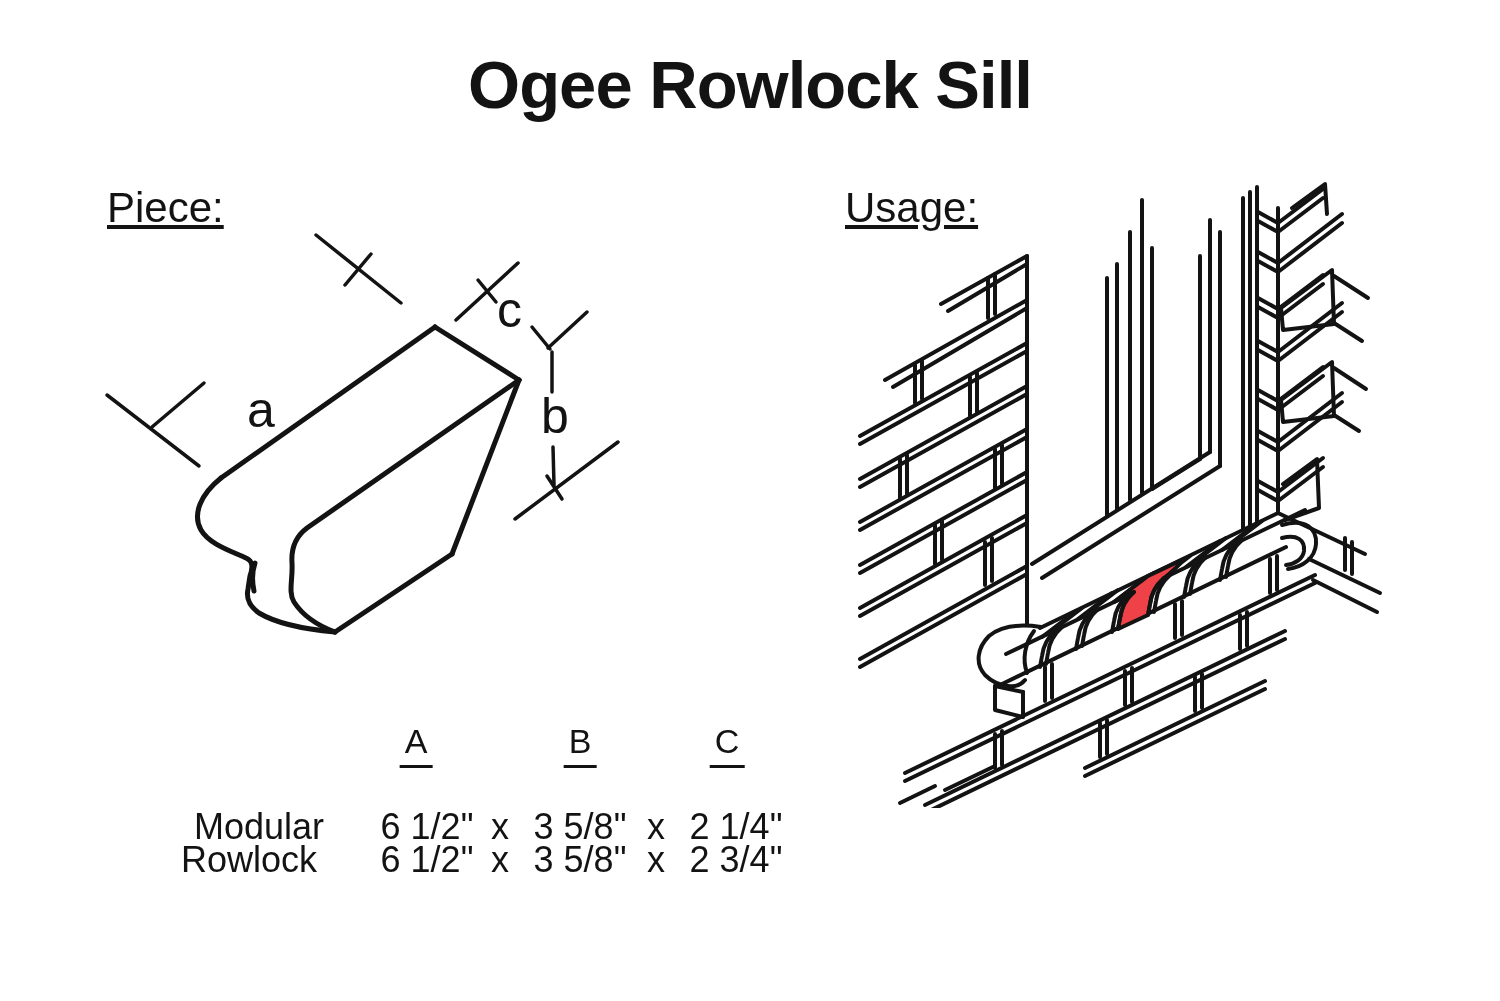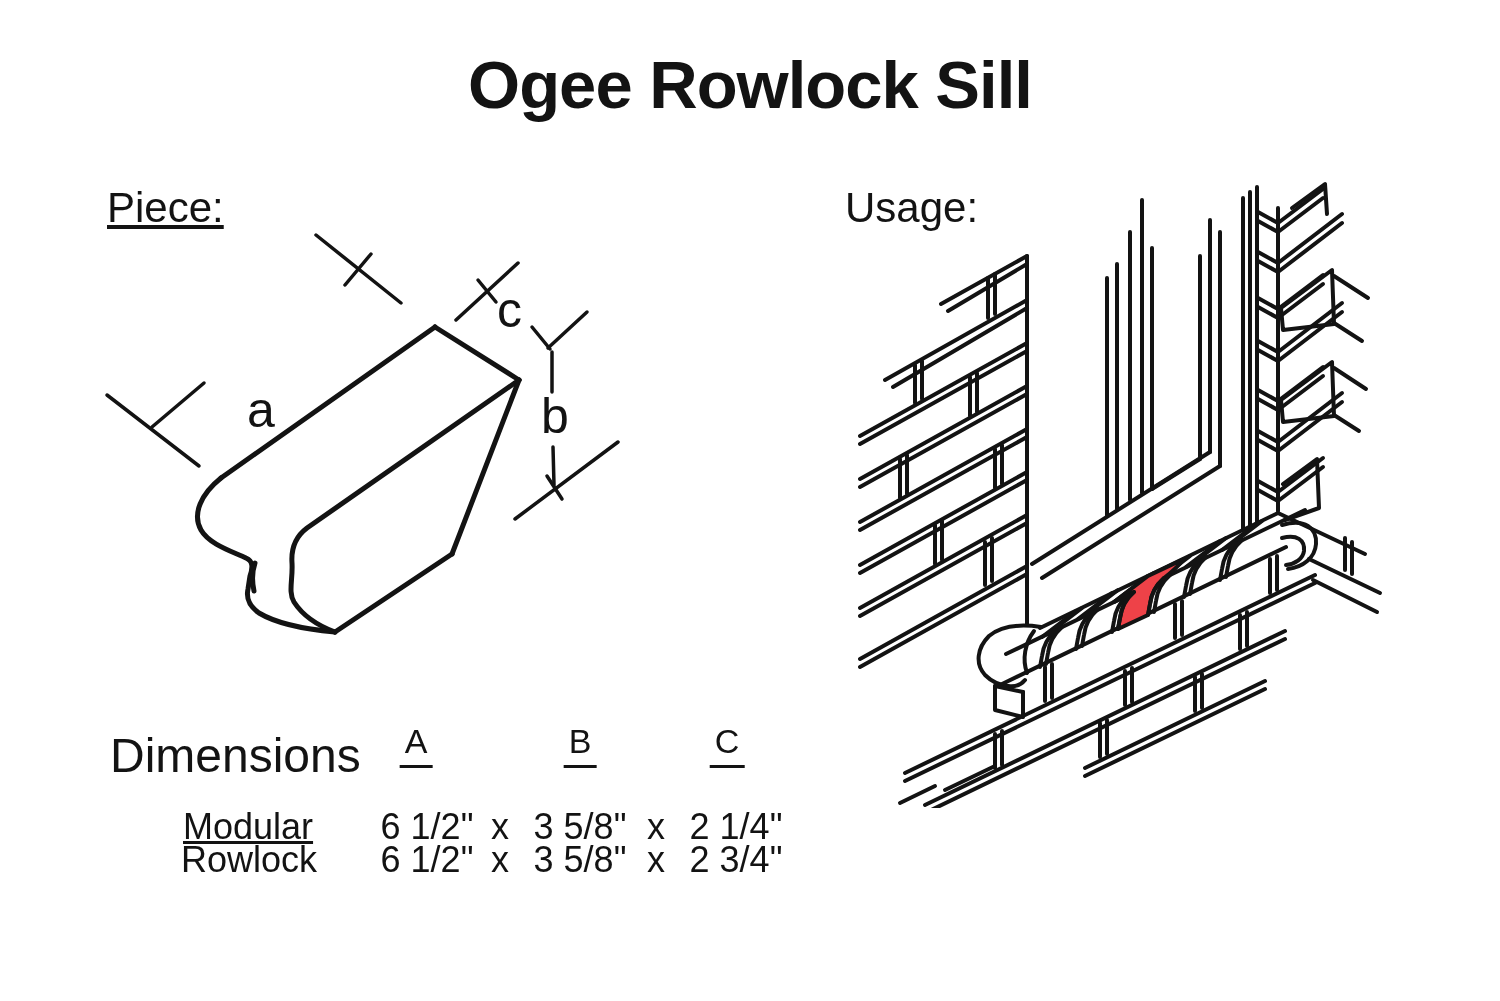--- a/index.html
+++ b/index.html
@@ -7,21 +7,21 @@
     position:relative; width:1500px; height:1001px;
     background:#ffffff; overflow:hidden;
     font-family:"Liberation Sans", sans-serif; color:#131313;
   }
   .title {
     position:absolute; top:46px; left:0; width:1500px;
     text-align:center; font-size:67px; font-weight:bold; letter-spacing:-1px;
   }
   .section-label { position:absolute; font-size:42px; }
   #piece-label { left:107px; top:184px;text-decoration:underline; }
-  #usage-label { left:845px; top:184px; }
+  #usage-label { left:845px; top:184px;text-decoration:underline; }
   svg { position:absolute; }
   #piece-svg { left:95px; top:215px; }
   #usage-svg { left:845px; top:178px; }
   svg path, svg line { stroke:#131313; fill:none; stroke-linecap:round; stroke-linejoin:round; }
   .bold-line { stroke-width:5; }
   .dim-line  { stroke-width:3.5; }
   .u-line    { stroke-width:4; }
   .fill-red  { fill:#EE4248; stroke:#131313; stroke-width:4; }
   svg text { fill:#131313; font-family:"Liberation Sans", sans-serif; font-size:50px; }
   .tbl-title { position:absolute; left:110px; top:728px; font-size:48px; }
@@ -238,28 +238,27 @@
       <path class="u-line" d="M350,499 L350,533"></path> 
         <path class="u-line" d="M357,496 L357,530"></path>
       <path class="u-line" d="M100,612 L150,588"></path>
       <path class="u-line" d="M55,625 L90,608"></path>
       <path class="u-line" d="M500,360 L500,392"></path> 
         <path class="u-line" d="M507,364 L507,396"></path>
       <path class="u-line" d="M468,402 L532,434"></path>
     </g>
   </svg>
 
-  <div class="tbl-title">Dimensions</div>
 
   <div class="tbl-head" style="left:416px;">A</div>
   <div class="tbl-head" style="left:580px;">B</div>
   <div class="tbl-head" style="left:727px;">C</div>
 
   <div>
-    <span class="tbl-cell row1" style="left:183px;text-decoration:underline;">Modular</span>
+    <span class="tbl-cell row1" style="left:194px;">Modular</span>
     <span class="tbl-cell tbl-center row1" style="left:427px;">6 1/2"</span>
     <span class="tbl-cell tbl-center row1" style="left:500px;">x</span>
     <span class="tbl-cell tbl-center row1" style="left:580px;">3 5/8"</span>
     <span class="tbl-cell tbl-center row1" style="left:656px;">x</span>
     <span class="tbl-cell tbl-center row1" style="left:736px;">2 1/4"</span>
   </div>
 
   <div>
     <span class="tbl-cell row2" style="left:181px;">Rowlock</span>
     <span class="tbl-cell tbl-center row2" style="left:427px;">6 1/2"</span>

